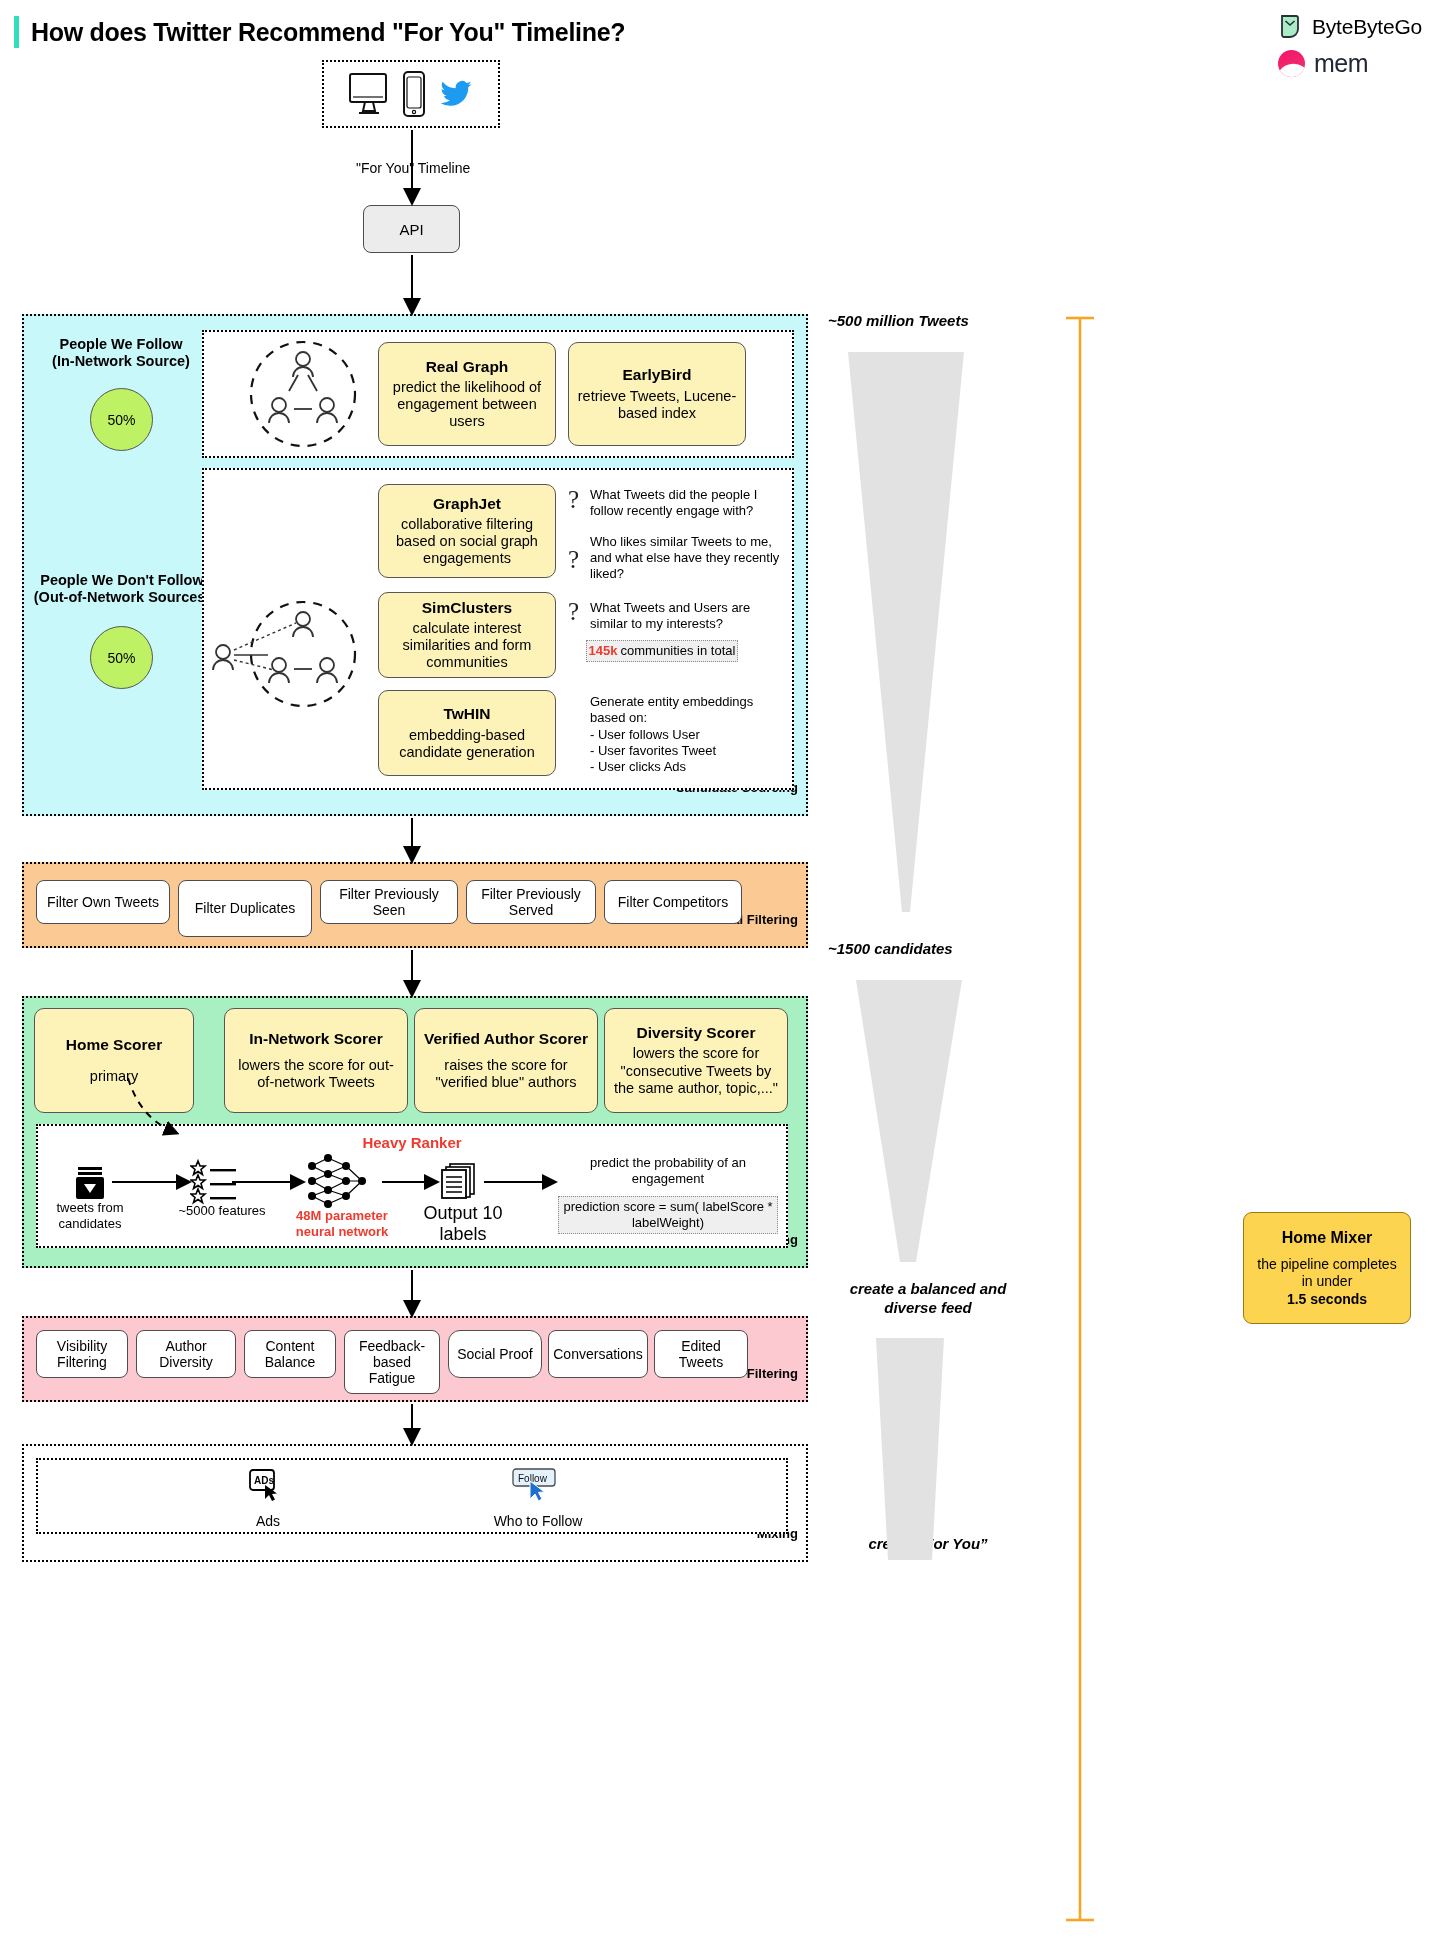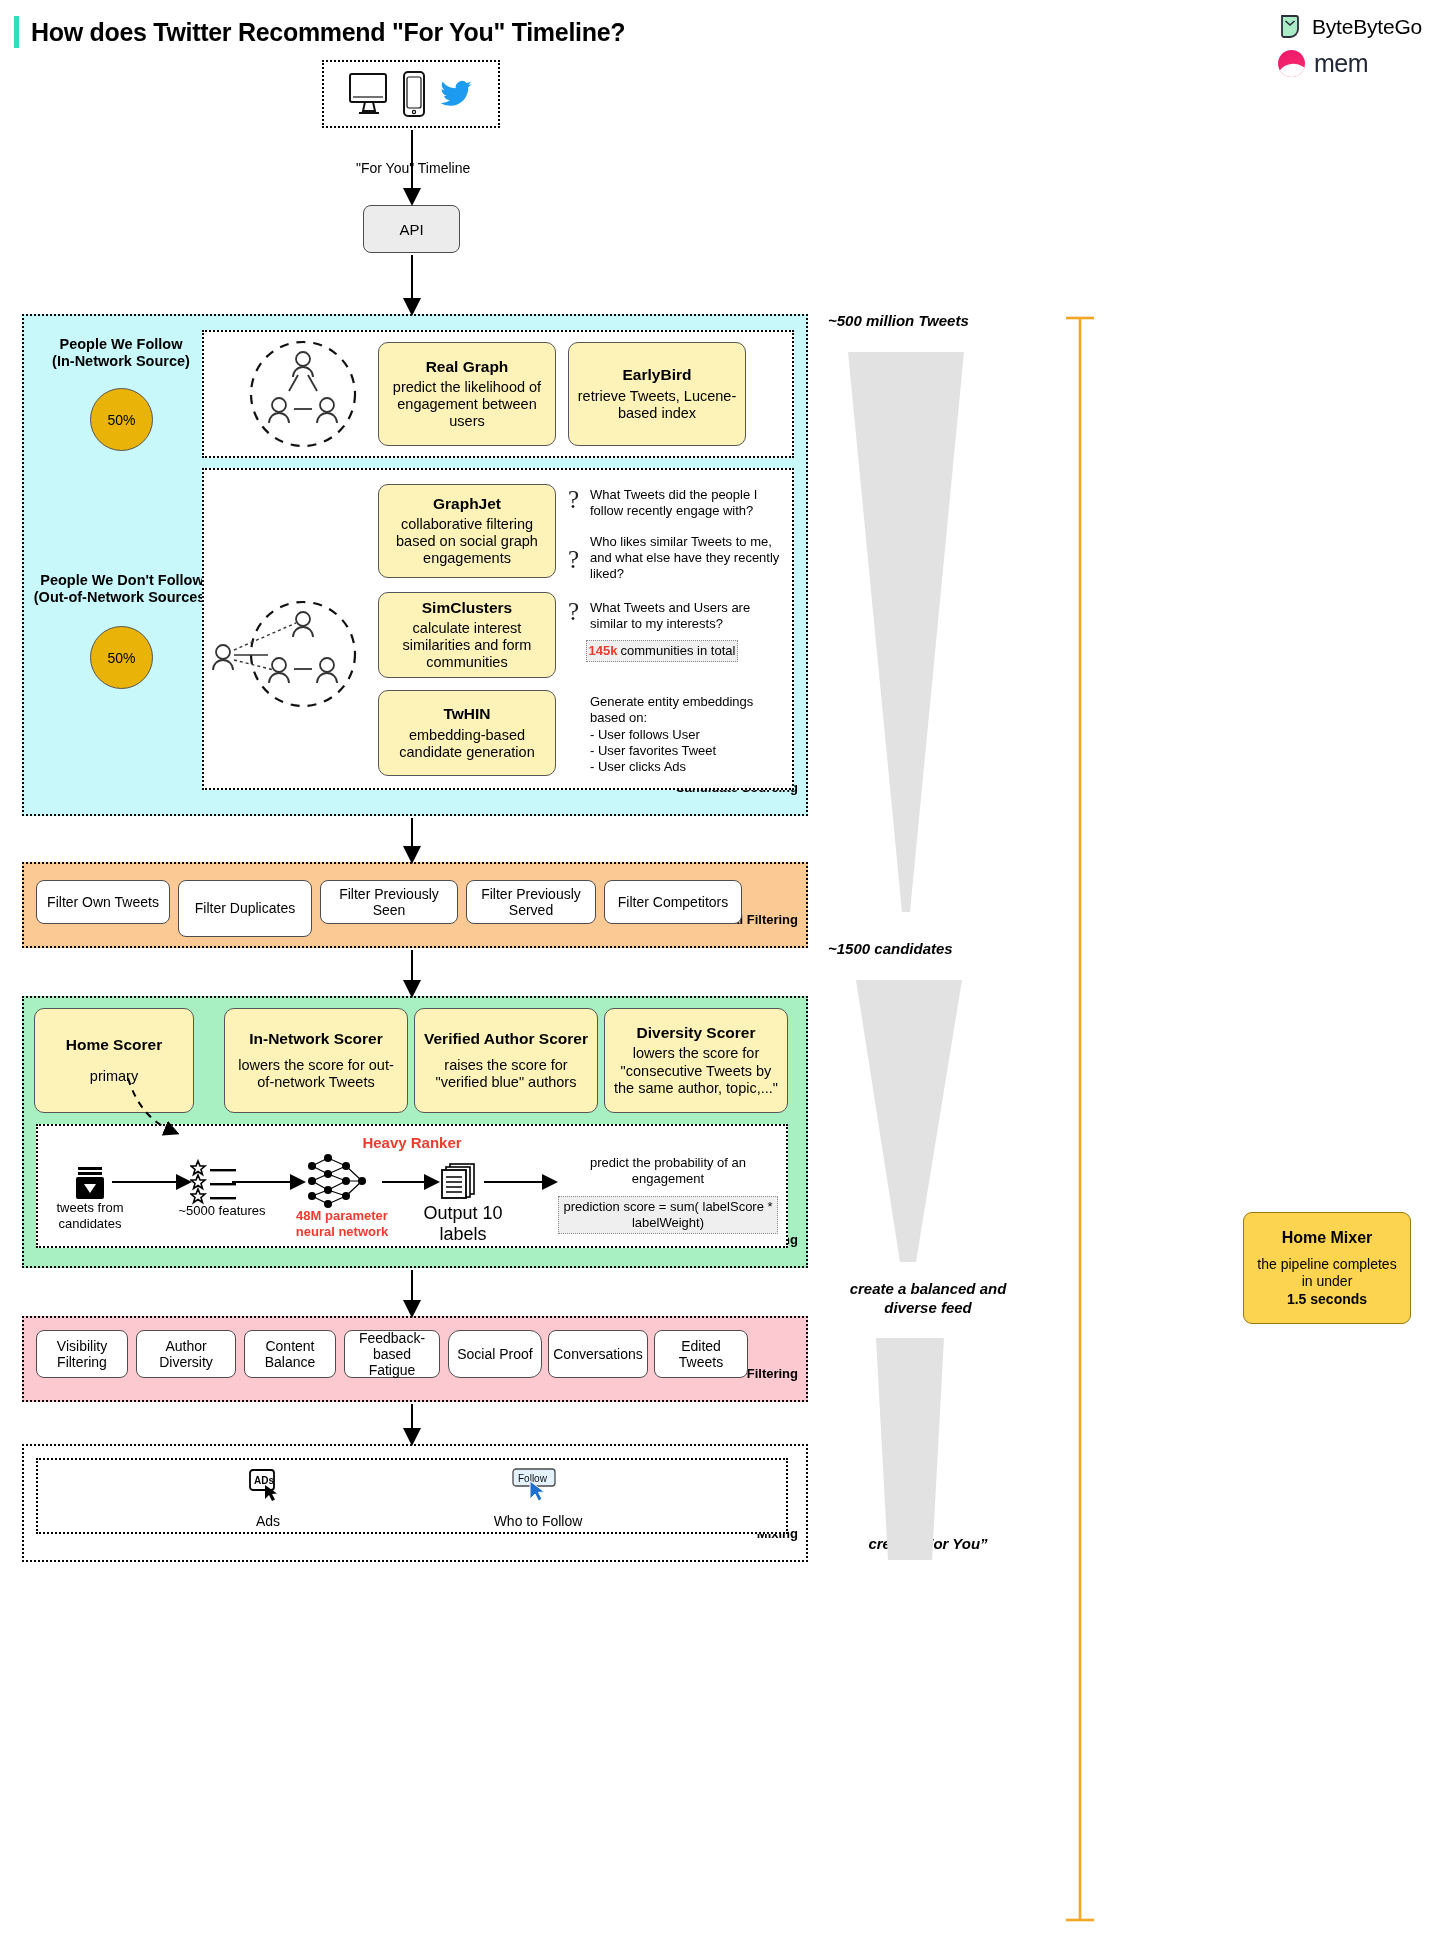--- a/index.html
+++ b/index.html
@@ -53,21 +53,21 @@
   .ybox { background:#fdf3b8; border:1.4px solid #565656; border-radius:10px;
           display:flex; flex-direction:column; align-items:center; justify-content:center;
           text-align:center; padding:6px 8px; font-size:14.5px; line-height:1.18; }
   .ybox .bt { font-weight:bold; font-size:15.5px; margin-bottom:3px; }
 
   .wbox { background:#fff; border:1.3px solid #4d4d4d; border-radius:8px;
           display:flex; align-items:center; justify-content:center; text-align:center;
           font-size:14px; line-height:1.15; padding:2px 5px; }
 
   .pct-circle { position:absolute; width:63px; height:63px; border-radius:50%;
-                background:#eab308; border:1.4px solid #565656; display:flex;
+                background:#bef264; border:1.4px solid #565656; display:flex;
                 align-items:center; justify-content:center; font-size:14px; }
 
   .side-head { position:absolute; text-align:center; font-size:14.5px; font-weight:bold; line-height:1.2; }
 
   .qrow { position:absolute; font-size:13px; line-height:1.22; }
   .qmark { position:absolute; font-size:25px; font-family:"Liberation Serif", serif; color:#222; }
 
   .note { position:absolute; font-size:13px; line-height:1.25; }
 
   .greybox { position:absolute; background:#efefef; border:1.5px dotted #8a8a8a;
@@ -292,21 +292,21 @@
 
   <div style="position:absolute; left:560px; top:1155px; width:216px; text-align:center; font-size:13px; line-height:1.25;">predict the probability of an engagement</div>
   <div class="greybox" style="left:558px; top:1196px; width:220px; height:38px;">prediction score = sum( labelScore * labelWeight)</div>
 
   <div class="stage" style="left:22px; top:1316px; width:786px; height:86px; background:#fbc9cf;">
     <div class="stage-label">Filtering</div>
   </div>
   <div class="wbox" style="position:absolute; left:36px; top:1330px; width:92px; height:48px;">Visibility Filtering</div>
   <div class="wbox" style="position:absolute; left:136px; top:1330px; width:100px; height:48px;">Author Diversity</div>
   <div class="wbox" style="position:absolute; left:244px; top:1330px; width:92px; height:48px;">Content Balance</div>
-  <div class="wbox" style="position:absolute; left:344px; top:1330px; width:96px; height:48px;">Feedback-based Fatigue</div>
+  <div class="wbox" style="position:absolute; left:344px; top:1330px; width:96px; height:64px;">Feedback-based Fatigue</div>
   <div class="wbox" style="position:absolute; left:448px; top:1330px; width:94px; height:48px;border-radius:12px;">Social Proof</div>
   <div class="wbox" style="position:absolute; left:548px; top:1330px; width:100px; height:48px;">Conversations</div>
   <div class="wbox" style="position:absolute; left:654px; top:1330px; width:94px; height:48px;">Edited Tweets</div>
 
   <div class="stage" style="left:22px; top:1444px; width:786px; height:118px; background:#fff;">
     <div class="stage-label">Mixing</div>
   </div>
   <div class="inner-box" style="left:36px; top:1458px; width:752px; height:76px;"></div>
 
   <span style="position:absolute; left:248px; top:1468px;">

